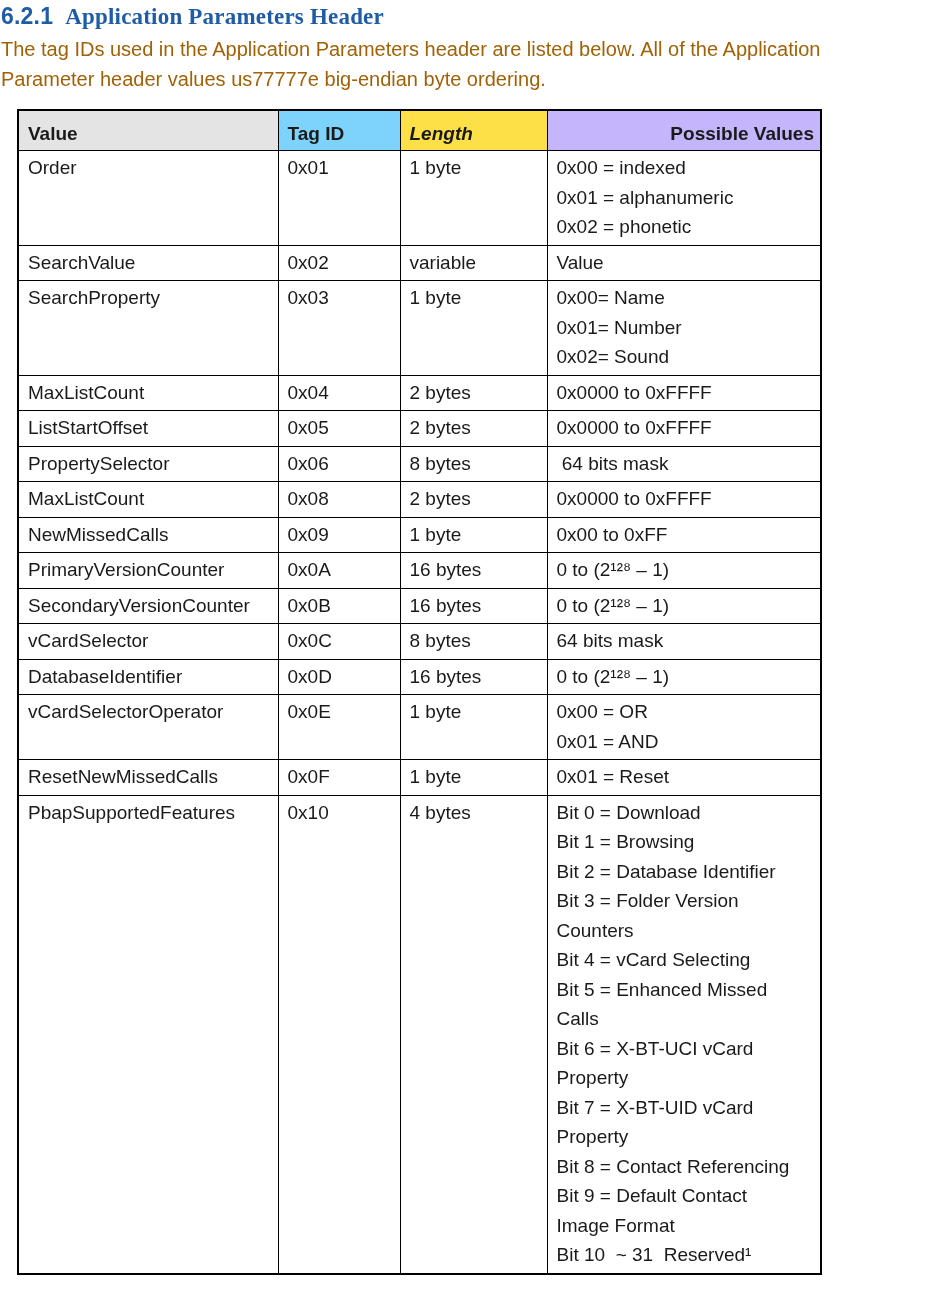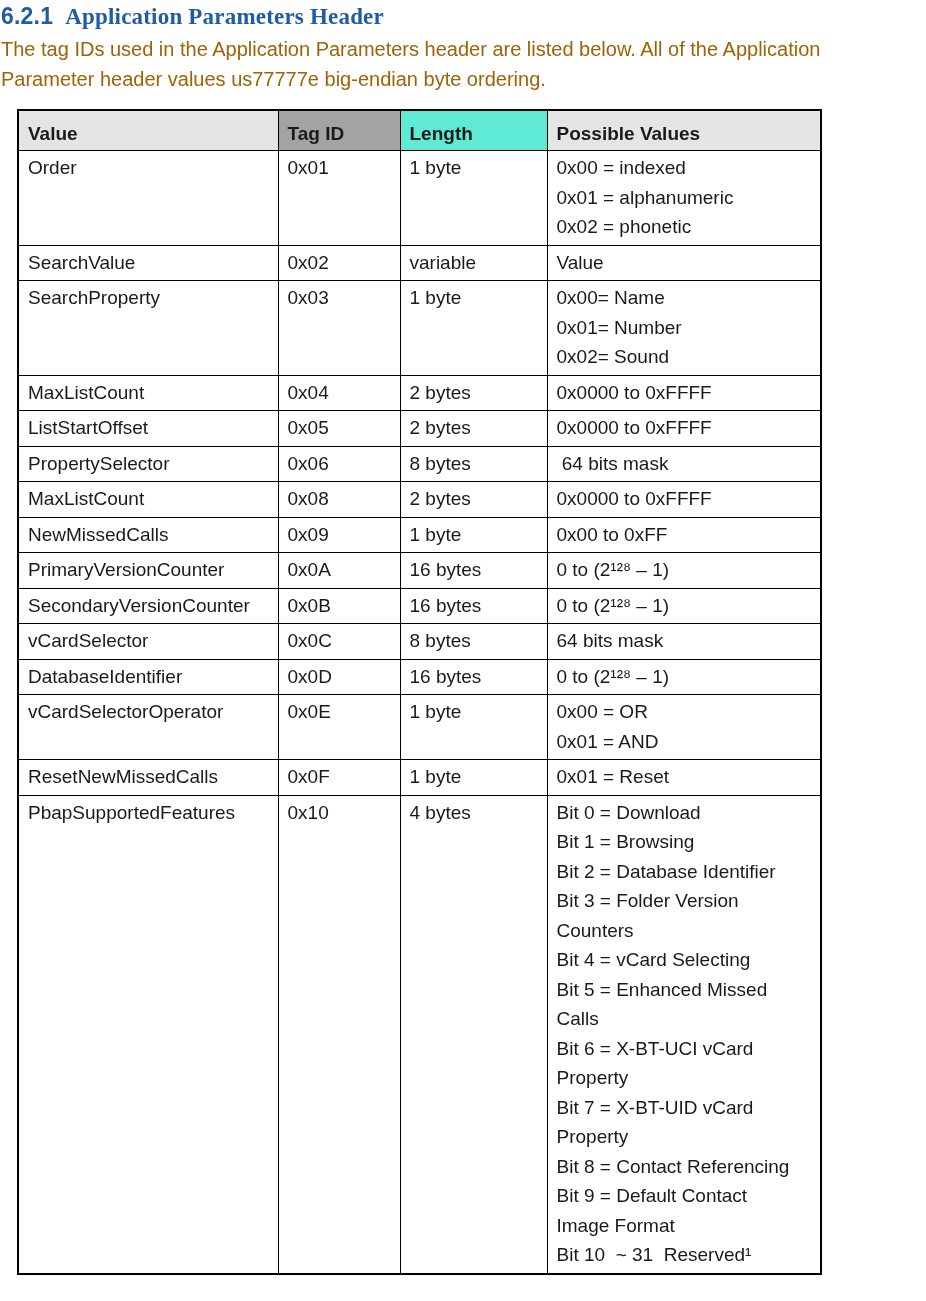--- a/index.html
+++ b/index.html
@@ -91,23 +91,23 @@
   <table class="app-params">
     <colgroup>
       <col class="c-value">
       <col class="c-tagid">
       <col class="c-length">
       <col class="c-possible">
     </colgroup>
     <thead>
       <tr>
         <th style="background: rgb(228, 228, 228);">Value</th>
-        <th style="background: #a3a3a3;">Tag ID</th>
-        <th style="background: #5eead4;">Length</th>
-        <th style="background: #e5e5e5;">Possible Values</th>
+        <th style="background: #7dd3fc;">Tag ID</th>
+        <th style="background: #fde047; font-style: italic;">Length</th>
+        <th style="background: #c4b5fd; text-align: right;">Possible Values</th>
       </tr>
     </thead>
     <tbody>
       <tr>
         <td>Order</td>
         <td>0x01</td>
         <td>1 byte</td>
         <td>0x00 = indexed
 0x01 = alphanumeric
 0x02 = phonetic</td>

